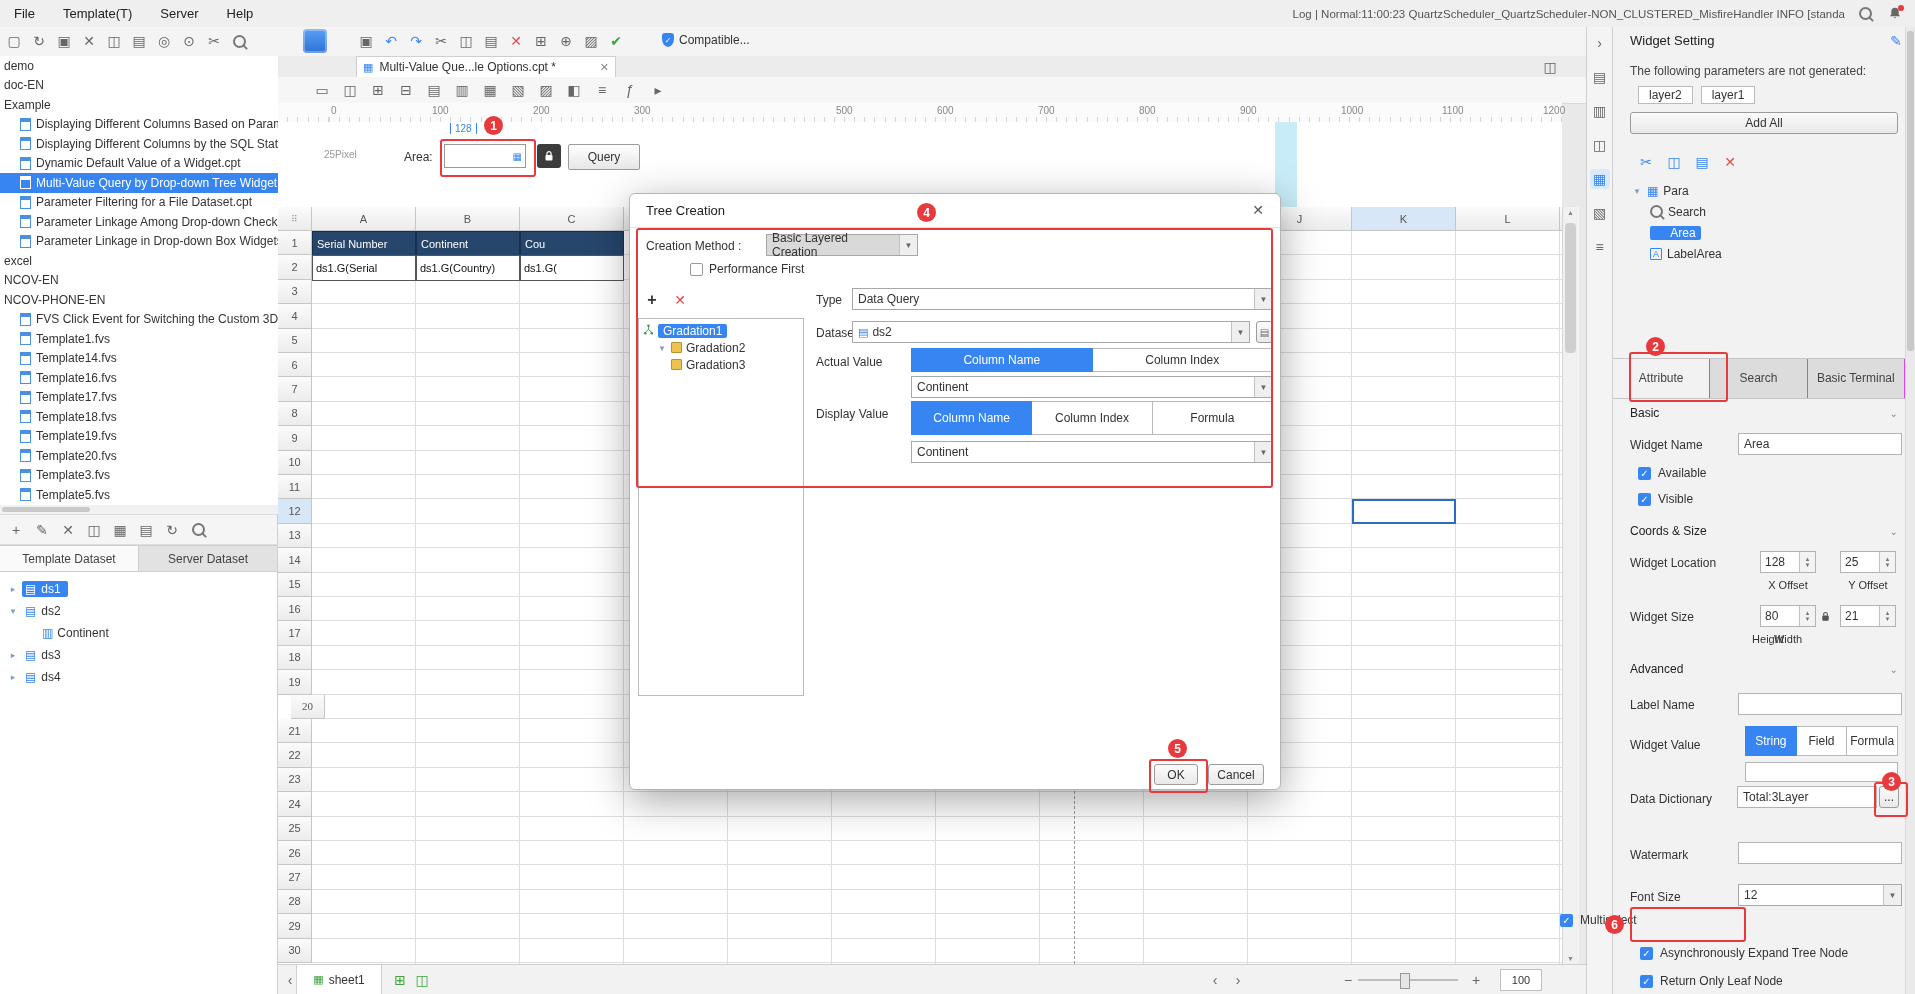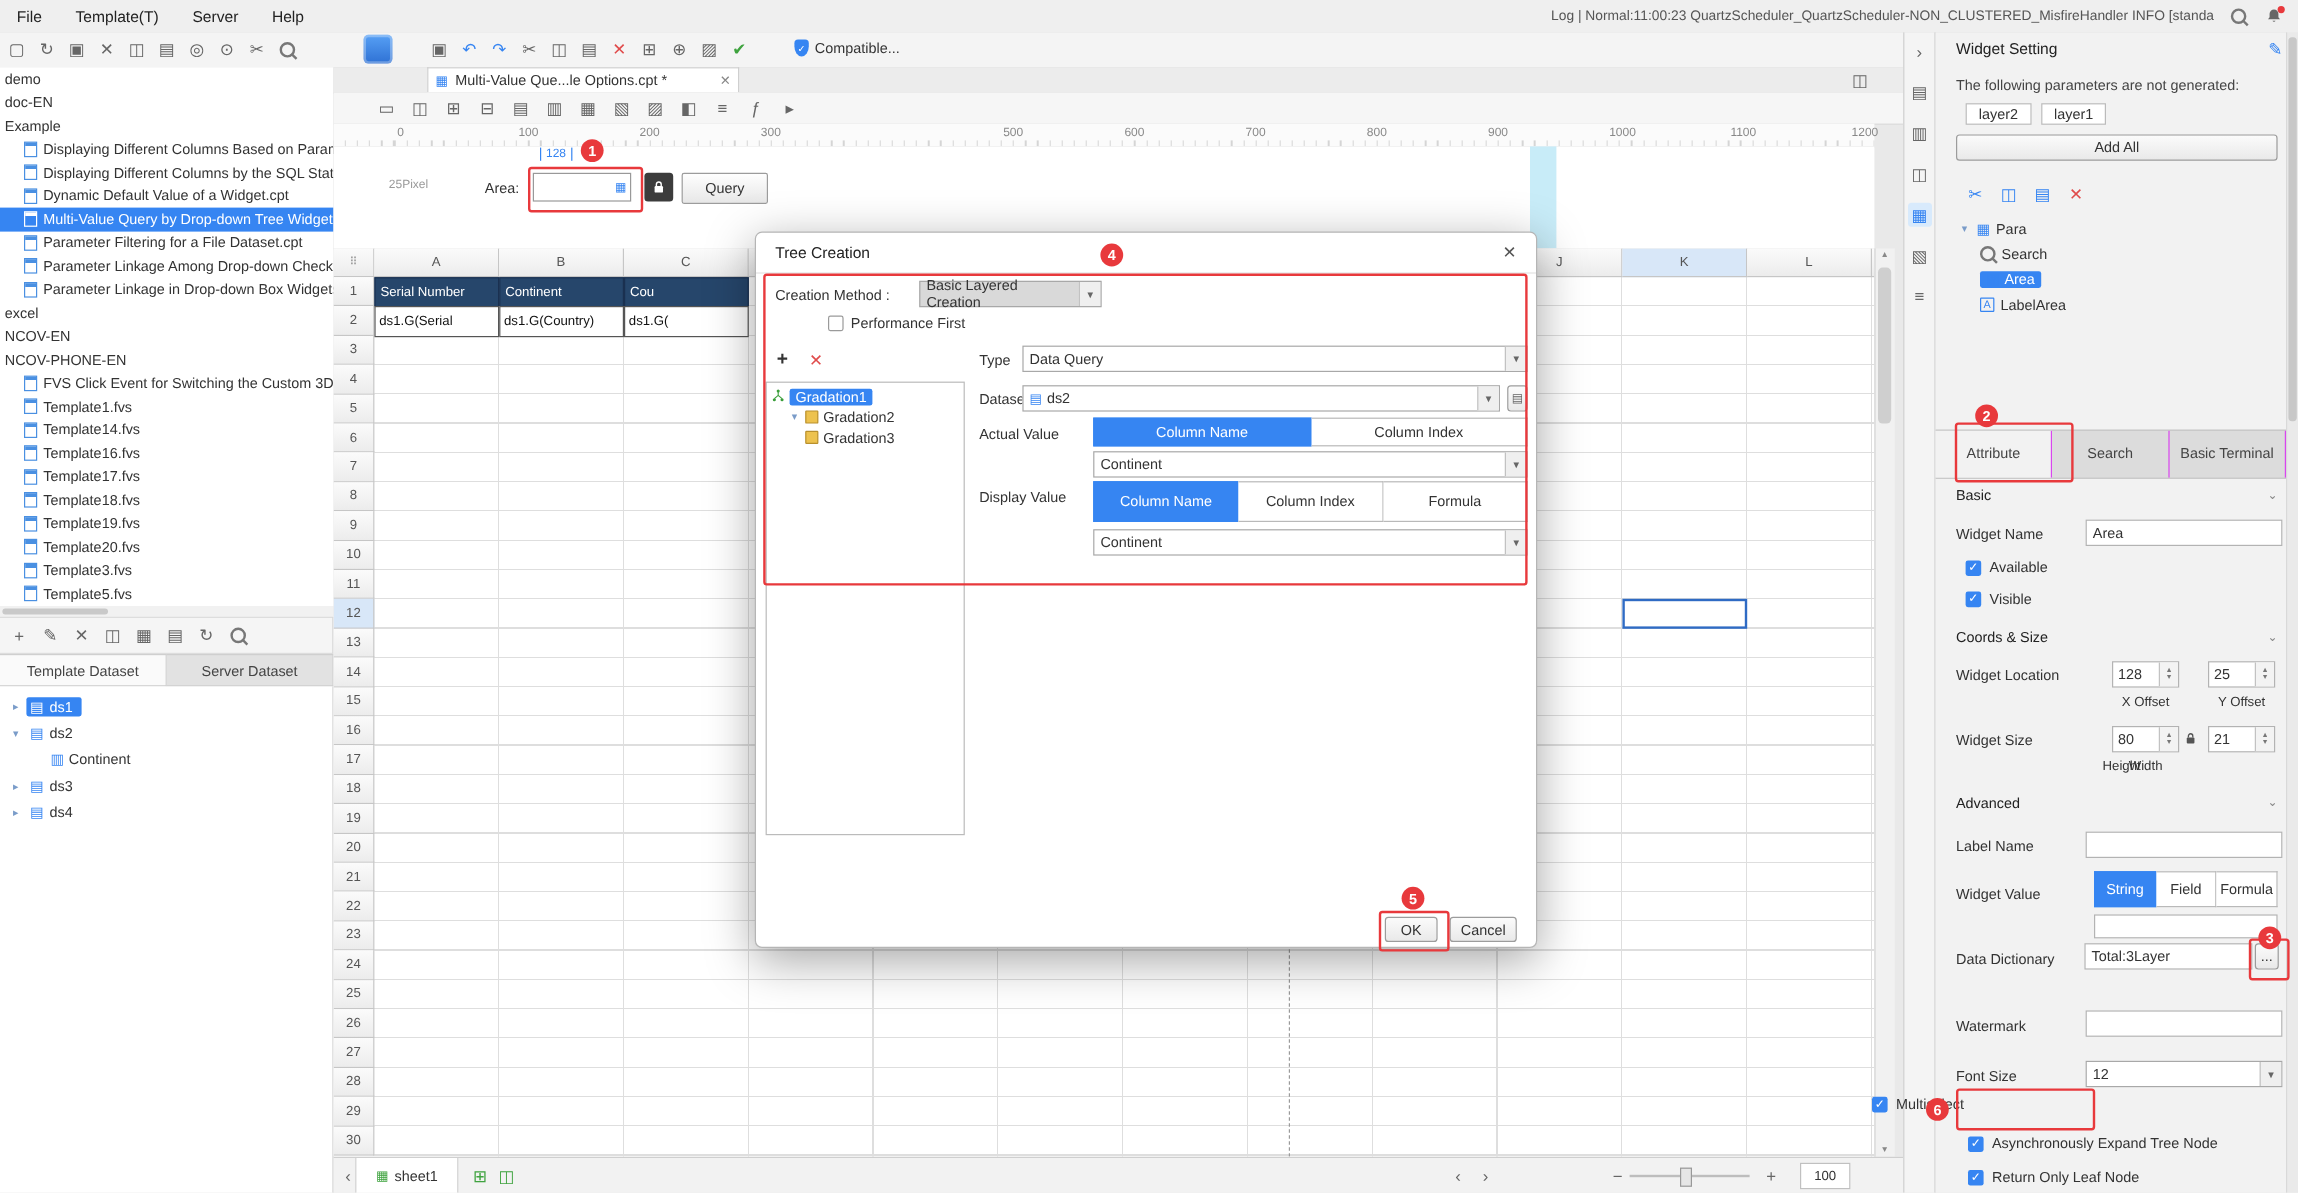--- a/index.html
+++ b/index.html
@@ -370,21 +370,21 @@
       <div class="ghead" style="left: 0px; top: 243.6px; width: 34px; height: 24.4px;">10</div>
       <div class="ghead" style="left: 0px; top: 268px; width: 34px; height: 24.4px;">11</div>
       <div class="ghead hl" style="left: 0px; top: 292.4px; width: 34px; height: 24.4px;">12</div>
       <div class="ghead" style="left: 0px; top: 316.8px; width: 34px; height: 24.4px;">13</div>
       <div class="ghead" style="left: 0px; top: 341.2px; width: 34px; height: 24.4px;">14</div>
       <div class="ghead" style="left: 0px; top: 365.6px; width: 34px; height: 24.4px;">15</div>
       <div class="ghead" style="left: 0px; top: 390px; width: 34px; height: 24.4px;">16</div>
       <div class="ghead" style="left: 0px; top: 414.4px; width: 34px; height: 24.4px;">17</div>
       <div class="ghead" style="left: 0px; top: 438.8px; width: 34px; height: 24.4px;">18</div>
       <div class="ghead" style="left: 0px; top: 463.2px; width: 34px; height: 24.4px;">19</div>
-      <div class="ghead" style="left: 0px; top: 487.6px; width: 34px; height: 24.4px;">20</div>
+      <div class="ghead" style="left: 13px; top: 487.6px; width: 34px; height: 24.4px; font-family: Liberation Serif, serif;">20</div>
       <div class="ghead" style="left: 0px; top: 512px; width: 34px; height: 24.4px;">21</div>
       <div class="ghead" style="left: 0px; top: 536.4px; width: 34px; height: 24.4px;">22</div>
       <div class="ghead" style="left: 0px; top: 560.8px; width: 34px; height: 24.4px;">23</div>
       <div class="ghead" style="left: 0px; top: 585.2px; width: 34px; height: 24.4px;">24</div>
       <div class="ghead" style="left: 0px; top: 609.6px; width: 34px; height: 24.4px;">25</div>
       <div class="ghead" style="left: 0px; top: 634px; width: 34px; height: 24.4px;">26</div>
       <div class="ghead" style="left: 0px; top: 658.4px; width: 34px; height: 24.4px;">27</div>
       <div class="ghead" style="left: 0px; top: 682.8px; width: 34px; height: 24.4px;">28</div>
       <div class="ghead" style="left: 0px; top: 707.2px; width: 34px; height: 24.4px;">29</div>
       <div class="ghead" style="left: 0px; top: 731.6px; width: 34px; height: 24.4px;">30</div>

